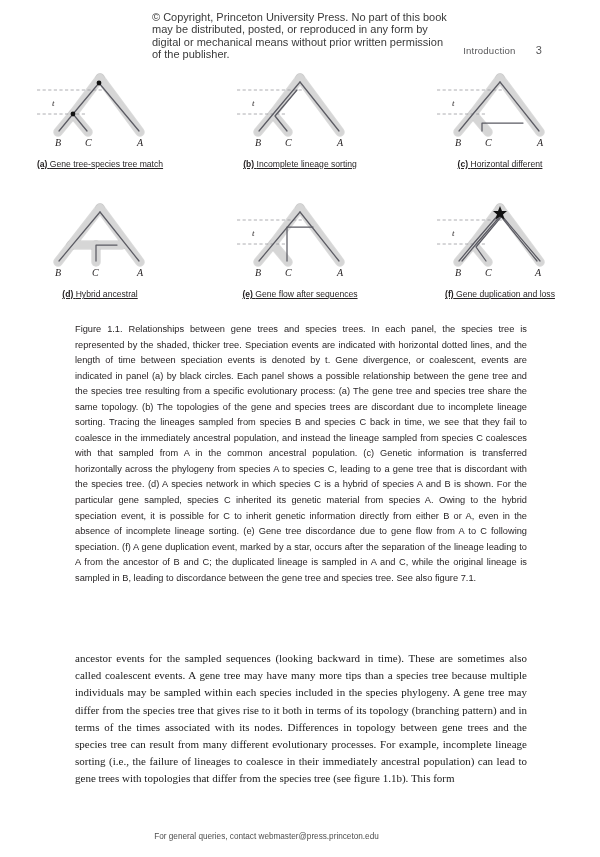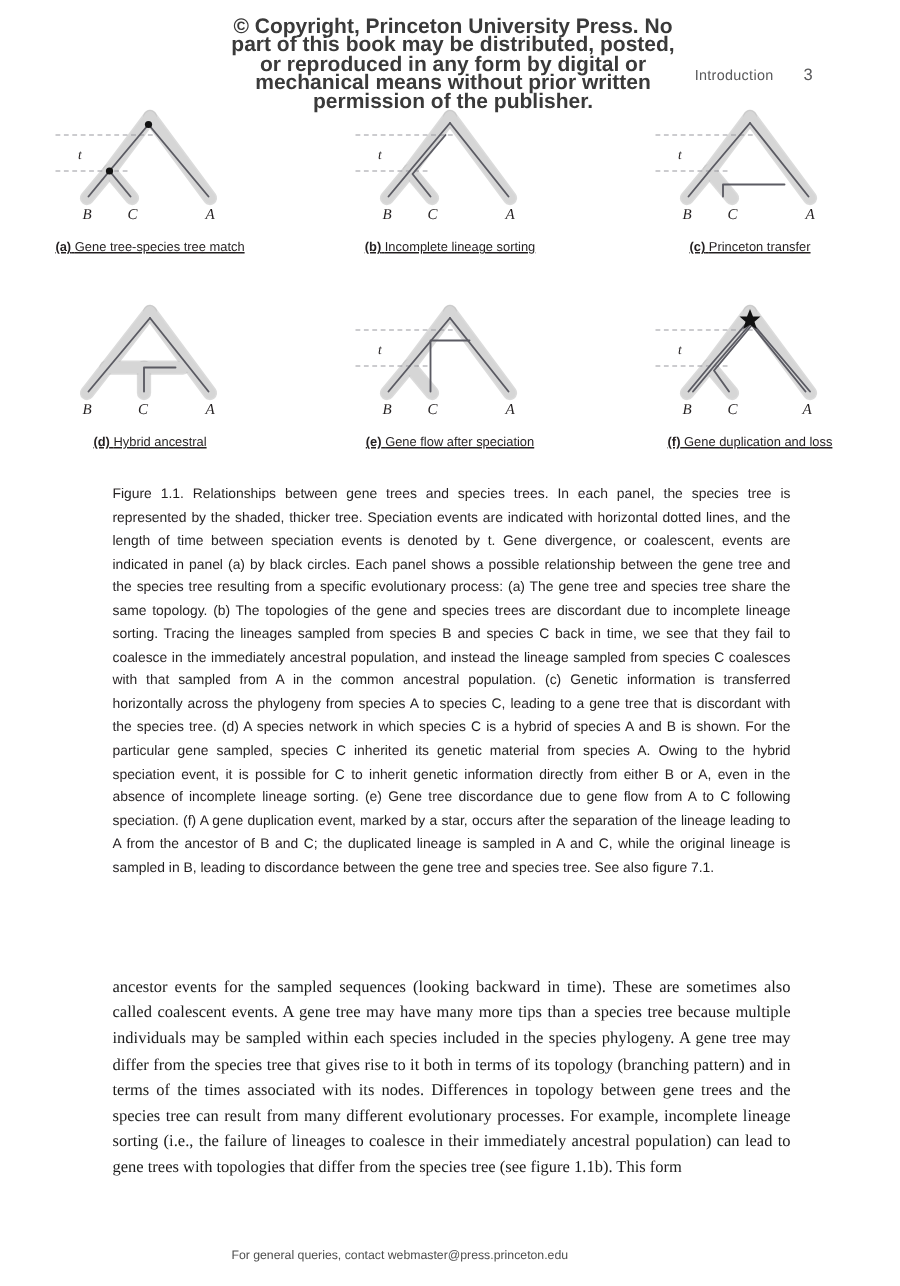--- a/index.html
+++ b/index.html
@@ -15,25 +15,24 @@
     color: #231f20;
     overflow: hidden;
   }
 
   
   .copyright {
     position: absolute;
     left: 152px;
     top: 11px;
     width: 300px;
-    font-size: 14px;
+    font-size: 11px;
     line-height: 12.4px;
-    text-align: center;
+    text-align: left;
     color: #3a3a3a;
-    font-weight: bold;
   }
 
   .running-head {
     position: absolute;
     right: 58px;
     top: 44px;
     font-size: 9.6px;
     color: #58585a;
     letter-spacing: 0.2px;
     text-align: center;
@@ -221,21 +220,21 @@
         </g>
         <g>
           <path class="gene-line" d="M98,55 L57,55 L57,63"></path>
         </g>
         <text class="tip-label" x="30" y="78">B</text>
         <text class="tip-label" x="60" y="78">C</text>
         <text class="tip-label" x="112" y="78">A</text>
       </svg>
       <div class="panel-caption">
         <b>(c)</b>
-        <span>Princeton transfer</span>
+        <span>Horizontal different</span>
       </div>
     </div>
   </div>
 
   <div class="panel-row row-2">
 
     <div class="panel">
       <svg width="150" height="88" viewBox="0 0 150 88">
         <g>
           <path class="sp-edge" d="M75,10 L115,64"></path>
@@ -282,21 +281,21 @@
           <path class="gene-line" d="M34,63 L75,14"></path>
           <path class="gene-line" d="M114,63 L75,14"></path>
           <path class="gene-line" d="M62,63 L62,29 L88,29"></path>
         </g>
         <text class="tip-label" x="30" y="78">B</text>
         <text class="tip-label" x="60" y="78">C</text>
         <text class="tip-label" x="112" y="78">A</text>
       </svg>
       <div class="panel-caption">
         <b>(e)</b>
-        <span>Gene flow after speciation</span>
+        <span>Gene flow after sequences</span>
       </div>
     </div>
 
     <div class="panel">
       <svg width="150" height="88" viewBox="0 0 150 88">
         <g>
           <path class="sp-edge" d="M75,10 L115,64"></path>
           <path class="sp-edge" d="M75,10 L48,46 L33,64"></path>
           <path class="sp-edge" d="M48,46 L63,64"></path>
           <path class="sp-branch" d="M75,10 L115,64"></path>

